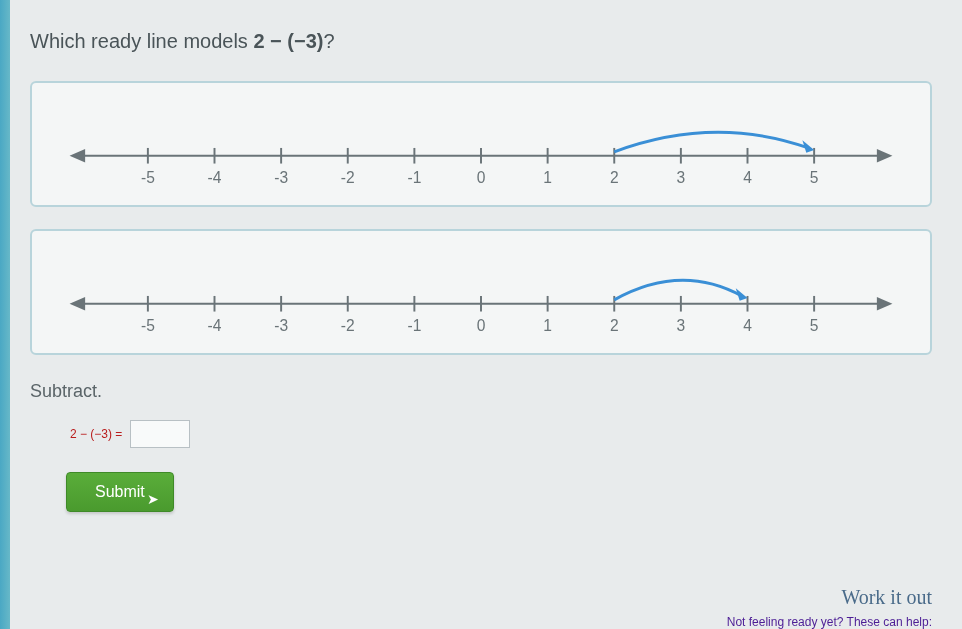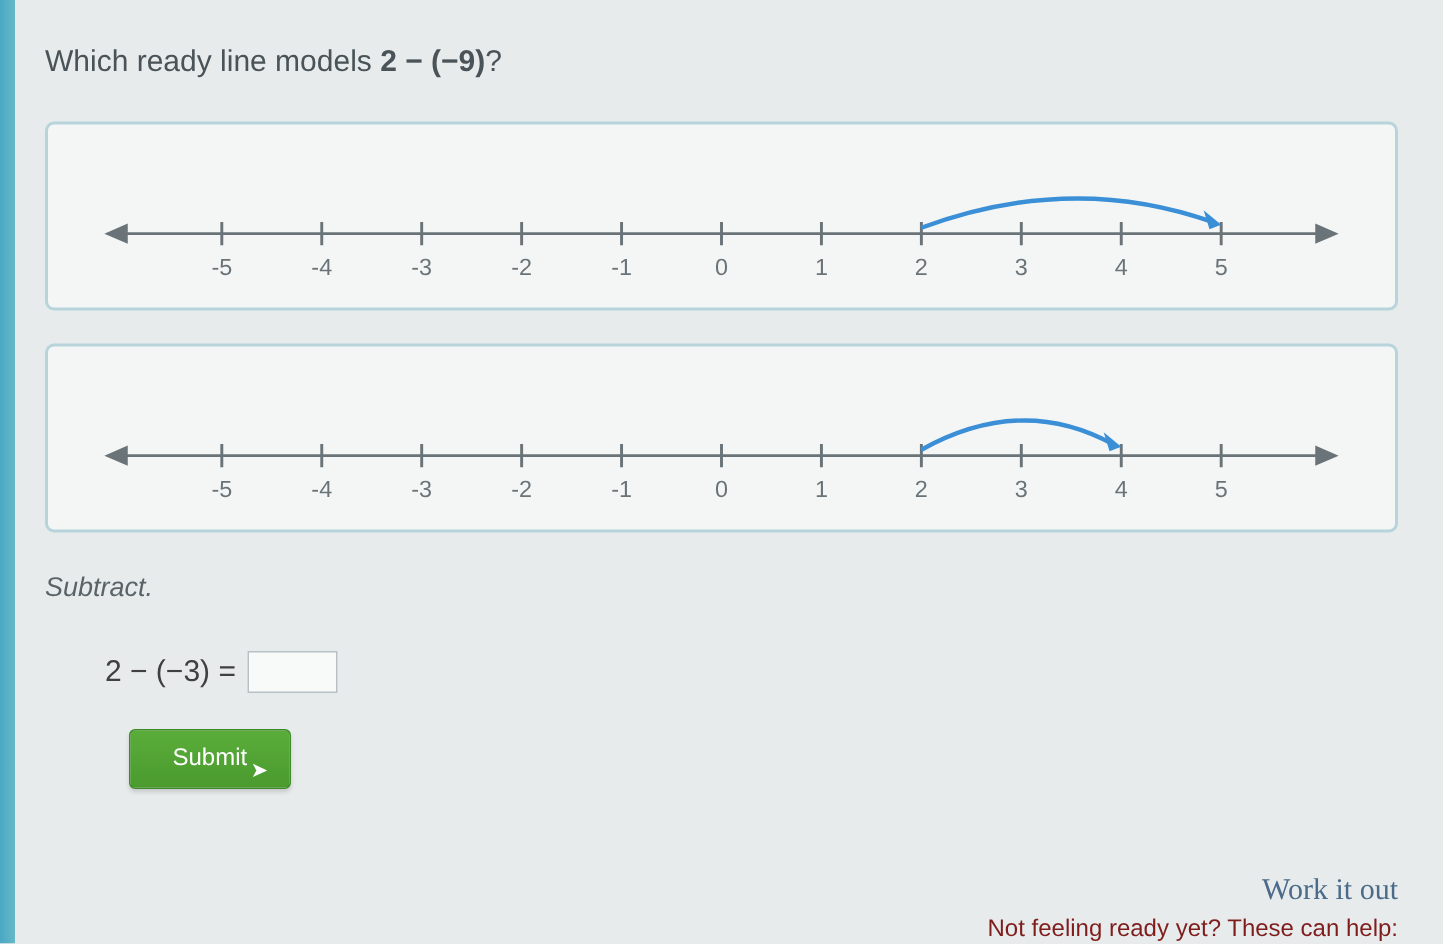--- a/index.html
+++ b/index.html
@@ -30,50 +30,49 @@
       background: #f4f6f6;
       margin-bottom: 22px;
       padding: 18px 20px 14px 20px;
       cursor: pointer;
     }
     .option svg { display: block; width: 100%; height: 90px; }
     .subtract-label {
       font-size: 18px;
       color: #5a6468;
       margin-top: 26px;
-      margin-bottom: 32px;
-      font-style: italic;
+      margin-bottom: 18px;
     }
     .eq-row {
       display: flex;
       align-items: center;
       gap: 8px;
       margin-left: 40px;
       margin-bottom: 24px;
     }
-    .eq-text { font-size: 20px; color: #404040; }
+    .eq-text { font-size: 12px; color: #b91c1c; }
     .answer-input {
       width: 60px;
       height: 28px;
       border: 1px solid #b8c0c4;
       background: #f8fafa;
       font-size: 16px;
       text-align: center;
       color: #333;
     }
     .submit-btn {
       background: linear-gradient(to bottom, #5aad3a, #4a9a2e);
       border: 1px solid #3f8a28;
       border-radius: 4px;
       color: #fff;
       font-size: 16px;
       padding: 10px 28px;
       cursor: pointer;
       box-shadow: 0 2px 3px rgba(0,0,0,0.15);
-      margin-left: 56px;
+      margin-left: 36px;
       position: relative;
     }
     .cursor-icon {
       position: absolute;
       right: 14px;
       bottom: 4px;
       color: #fff;
       font-size: 14px;
       pointer-events: none;
     }
@@ -83,33 +82,33 @@
       bottom: 0;
       text-align: right;
     }
     .work-it {
       font-family: Georgia, 'Times New Roman', serif;
       color: #4a6b8a;
       font-size: 20px;
       margin-bottom: 6px;
     }
     .not-ready {
-      font-size: 16px;
-      color: #7f1d1d;
+      font-size: 12px;
+      color: #4c1d95;
     }
   </style>
 </head>
 <body>
 
 <div class="left-bar"></div>
 
 
 
 <div class="question">
-  <span>Which ready line models </span><span class="bold">2 − (−9)</span><span>?</span>
+  <span>Which ready line models </span><span class="bold">2 − (−3)</span><span>?</span>
 </div>
 
 <div class="option">
   <svg viewBox="0 0 880 90">
       <line x1="30" y1="55" x2="850" y2="55" stroke="#6a7478" stroke-width="2"></line>
       <polygon points="18,55 34,48 34,62" fill="#6a7478"></polygon>
       <polygon points="862,55 846,48 846,62" fill="#6a7478"></polygon>
       <line x1="98.33333333333333" y1="47" x2="98.33333333333333" y2="63" stroke="#6a7478" stroke-width="2"></line>
       <text x="98.33333333333333" y="83" text-anchor="middle" font-size="16" fill="#6a7478">-5</text>
       <line x1="166.66666666666666" y1="47" x2="166.66666666666666" y2="63" stroke="#6a7478" stroke-width="2"></line>

